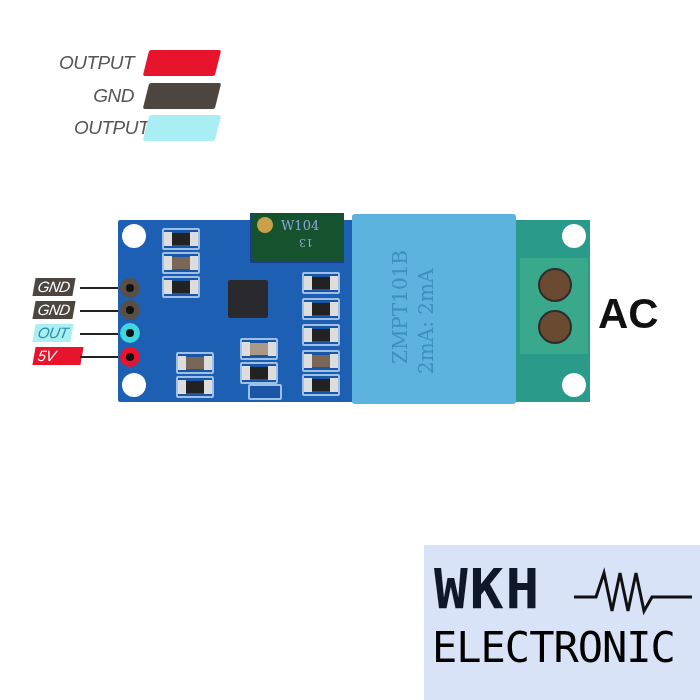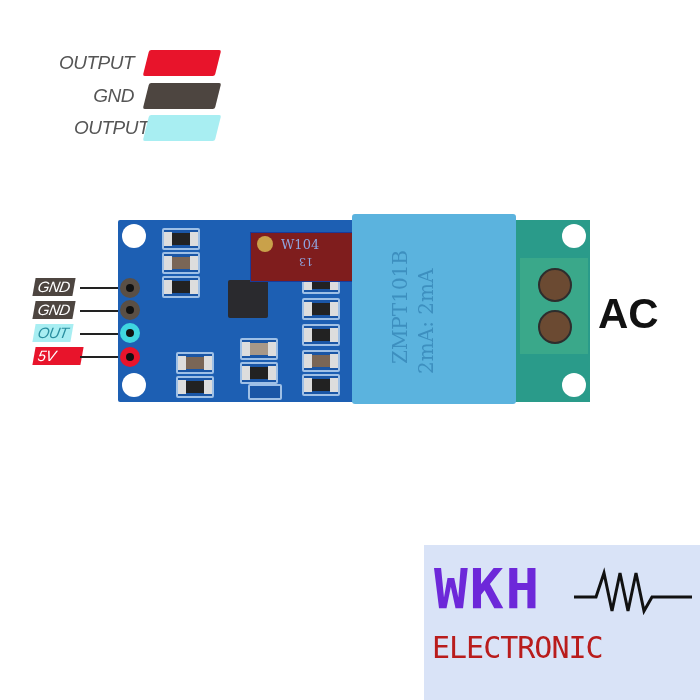--- a/index.html
+++ b/index.html
@@ -113,37 +113,37 @@
   </div>
 <div class="smd" style="left:176px;top:376px;">
     <div class="pad" style="left:0"></div>
     <div class="body"></div>
     <div class="pad" style="right:0"></div>
   </div>
 <div class="smd" style="left:248px;top:384px;width:30px;height:12px;"></div>
 
 <div class="abs" style="left:228px;top:280px;width:40px;height:38px;background:#2a2a2e;border-radius:2px;"></div>
 
-<div class="abs" style="left:250px;top:232px;width:92px;height:48px;background:#7f1d1d;border:1px solid #1a3a99;padding-left:42px;">
+<div class="abs" style="left:250px;top:213px;width:92px;height:48px;background:#14532d;border:1px solid #1a3a99;">
   <div class="abs" style="left:6px;top:3px;width:16px;height:16px;border-radius:50%;background:#c9a14a;"></div>
   <div class="abs" style="left:30px;top:4px;color:#8fa4de;font-family:'DejaVu Serif',serif;font-size:13px;">W104</div>
   <div class="abs" style="left:48px;top:22px;color:#8fa4de;font-family:'DejaVu Serif',serif;font-size:11px;transform:rotate(180deg);">13</div>
 </div>
 
 <div class="abs" style="left:352px;top:214px;width:164px;height:190px;background:#5bb3de;border-radius:3px;">
   <div class="abs" style="left:36px;top:85px;width:140px;transform:rotate(-90deg);transform-origin:0 0;color:#3d8fbf;font-family:'DejaVu Serif',serif;font-size:20px;top:150px;">ZMPT101B</div>
   <div class="abs" style="left:62px;top:160px;width:150px;transform:rotate(-90deg);transform-origin:0 0;color:#3d8fbf;font-family:'DejaVu Serif',serif;font-size:20px;">2mA: 2mA</div>
 </div>
 
 <div class="abs" style="left:520px;top:258px;width:68px;height:96px;background:#3aa88a;">
   <div class="abs" style="left:18px;top:10px;width:30px;height:30px;border-radius:50%;background:#6b4a32;border:2px solid #2d2d2d;"></div>
   <div class="abs" style="left:18px;top:52px;width:30px;height:30px;border-radius:50%;background:#6b4a32;border:2px solid #2d2d2d;"></div>
 </div>
 
 <div class="abs" style="left:598px;top:290px;font-size:42px;font-weight:bold;color:#111;">AC</div>
 
 <div class="logo-box">
-  <div class="abs" style="left:10px;top:16px;font-family:'DejaVu Sans Mono',monospace;font-weight:bold;font-size:56px;letter-spacing:2px;color:#6d28d9;line-height:56px;">WKH</div>
+  <div class="abs" style="left:10px;top:16px;font-family:'DejaVu Sans Mono',monospace;font-weight:bold;font-size:56px;letter-spacing:2px;color:#0f172a;line-height:56px;">WKH</div>
   <svg class="abs" style="left:150px;top:22px;" width="118" height="50" viewBox="0 0 118 50">
     <polyline points="0,30 22,30 30,6 38,44 46,6 54,44 62,6 70,44 78,30 118,30" fill="none" stroke="#111" stroke-width="3"></polyline>
   </svg>
-  <div class="abs" style="left:8px;top:80px;font-family:'DejaVu Sans Mono',monospace;font-size:30px;color:#b91c1c;line-height:46px;letter-spacing:-1px;">ELECTRONIC</div>
+  <div class="abs" style="left:8px;top:80px;font-family:'DejaVu Sans Mono',monospace;font-size:42px;color:#000000;line-height:46px;letter-spacing:-1px;">ELECTRONIC</div>
 </div>
 
 </body></html>

